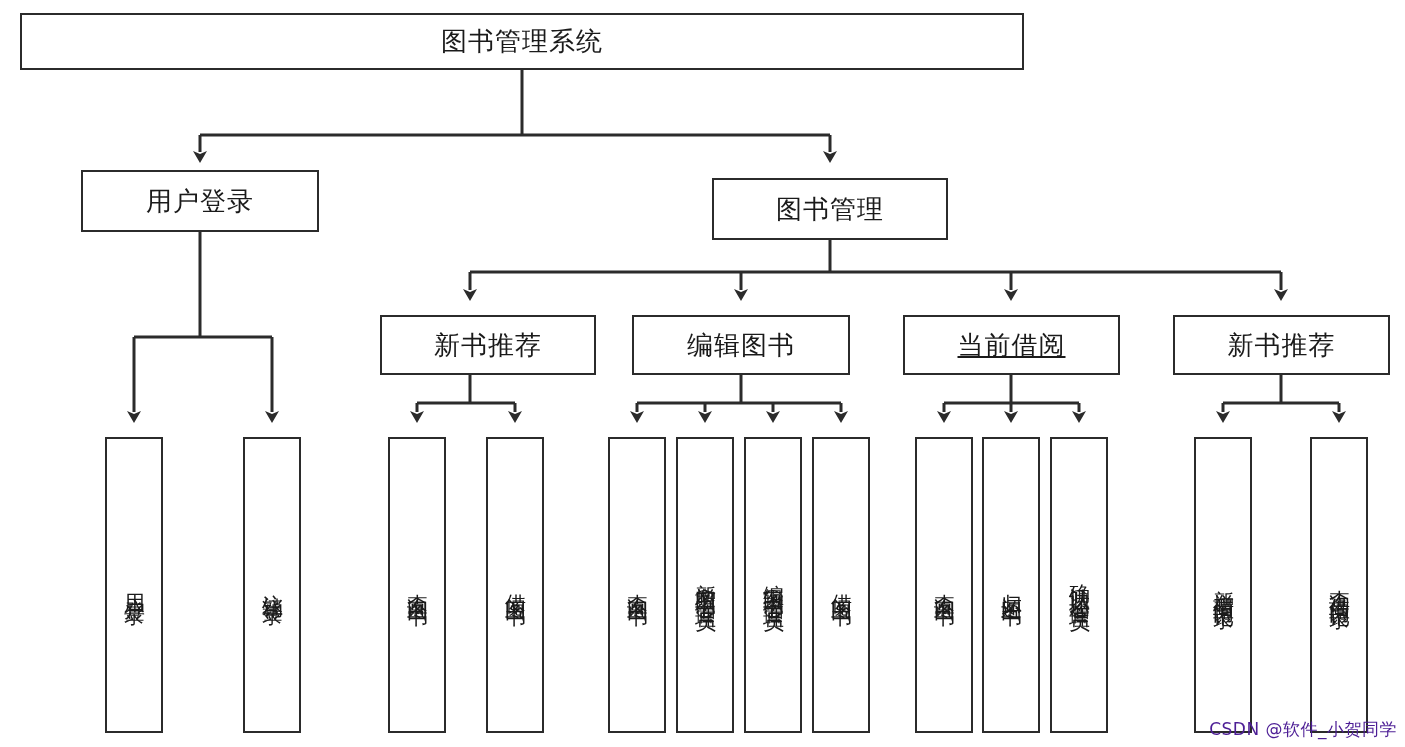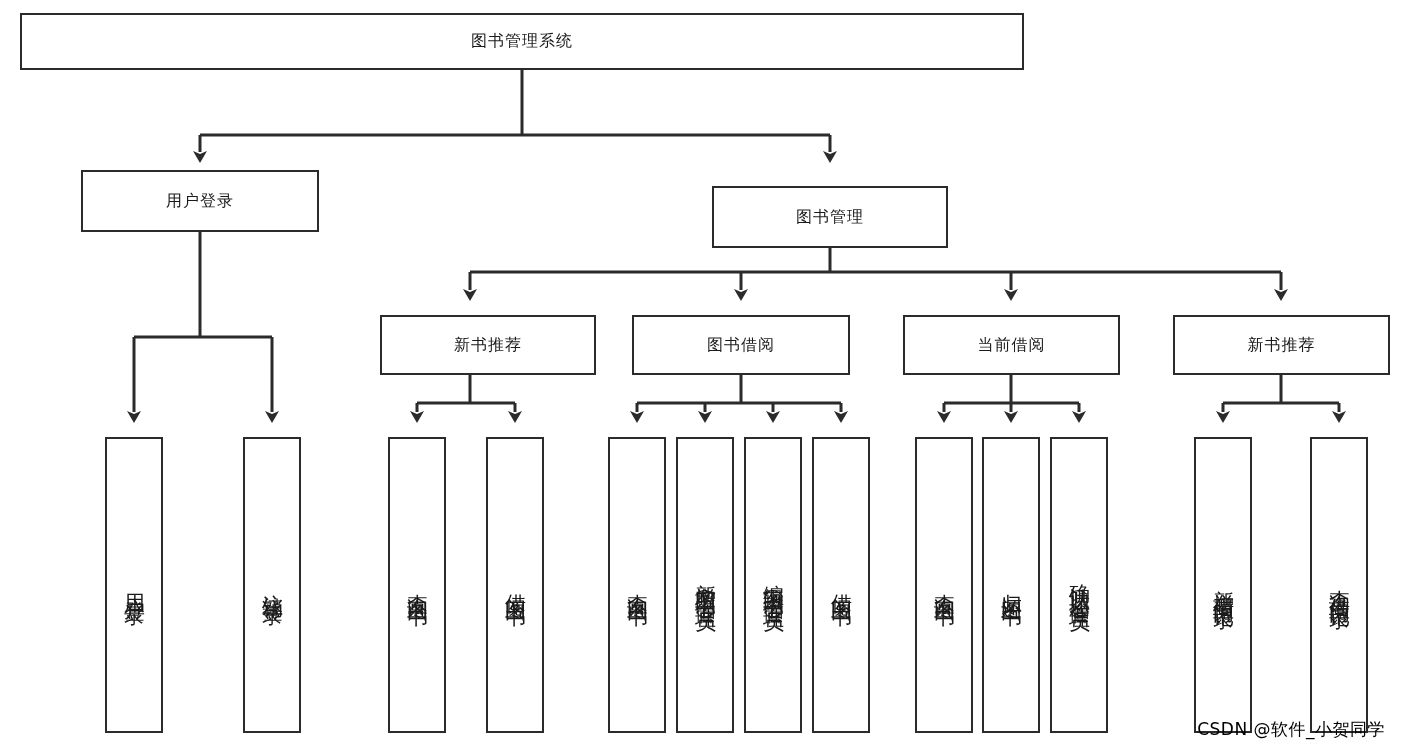--- a/index.html
+++ b/index.html
@@ -30,42 +30,42 @@
     box-sizing: border-box;
     background: #ffffff;
     border: 2px solid #2b2b2b;
     display: flex;
     align-items: center;
     justify-content: center;
     color: #1a1a1a;
     text-align: center;
   }
   .node.horiz {
-    font-size: 16px;
+    font-size: 26px;
     letter-spacing: 1px;
   }
   .node.vert {
     font-size: 21px;
   }
   .node.vert .vtext {
     writing-mode: vertical-rl;
     text-orientation: upright;
     letter-spacing: 4px;
     line-height: 1;
     white-space: nowrap;
   }
   .node.horiz .htext {
     white-space: nowrap;
   }
   .watermark {
     position: absolute;
-    right: 20px;
+    right: 8px;
     bottom: 6px;
     font-size: 17px;
-    color: #000000;
+    color: #4c1d95;
     letter-spacing: 0.5px;
     white-space: nowrap;
   }
 </style>
 </head>
 <body>
 
 <div id="canvas">
 
   <svg id="wires" viewBox="0 0 1405 747" width="1405" height="747" xmlns="http://www.w3.org/2000/svg">
@@ -130,31 +130,31 @@
     </g>
   </svg>
 
   <div class="node horiz" style="left: 20px; top: 13px; width: 1004px; height: 57px;">
     <span class="htext">图书管理系统</span>
   </div>
 
   <div class="node horiz" style="left: 81px; top: 170px; width: 238px; height: 62px;">
     <span class="htext">用户登录</span>
   </div>
-  <div class="node horiz" style="left: 712px; top: 186px; width: 236px; height: 62px;">
+  <div class="node horiz" style="left: 712px; top: 178px; width: 236px; height: 62px;">
     <span class="htext">图书管理</span>
   </div>
 
   <div class="node horiz" style="left: 380px; top: 315px; width: 216px; height: 60px;">
     <span class="htext">新书推荐</span>
   </div>
   <div class="node horiz" style="left: 632px; top: 315px; width: 218px; height: 60px;">
-    <span class="htext">图书借阅</span>
-  </div>
-  <div class="node horiz" style="left: 903px; top: 315px; width: 217px; height: 60px;">
+    <span class="htext">编辑图书</span>
+  </div>
+  <div class="node horiz" style="left: 903px; top: 315px; width: 217px; height: 60px; text-decoration: underline;">
     <span class="htext">当前借阅</span>
   </div>
   <div class="node horiz" style="left: 1173px; top: 315px; width: 217px; height: 60px;">
     <span class="htext">新书推荐</span>
   </div>
 
   <div class="node vert" style="left: 105px; top: 437px; width: 58px; height: 296px;">
     <span class="vtext">用户登录</span>
   </div>
   <div class="node vert" style="left: 243px; top: 437px; width: 58px; height: 296px;">

